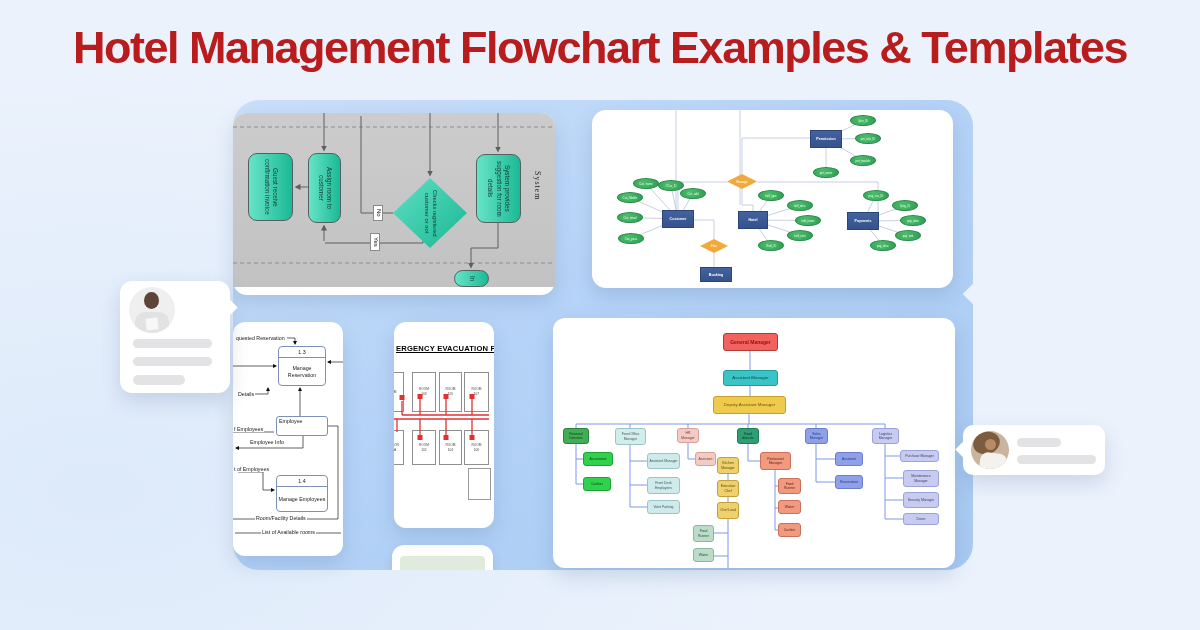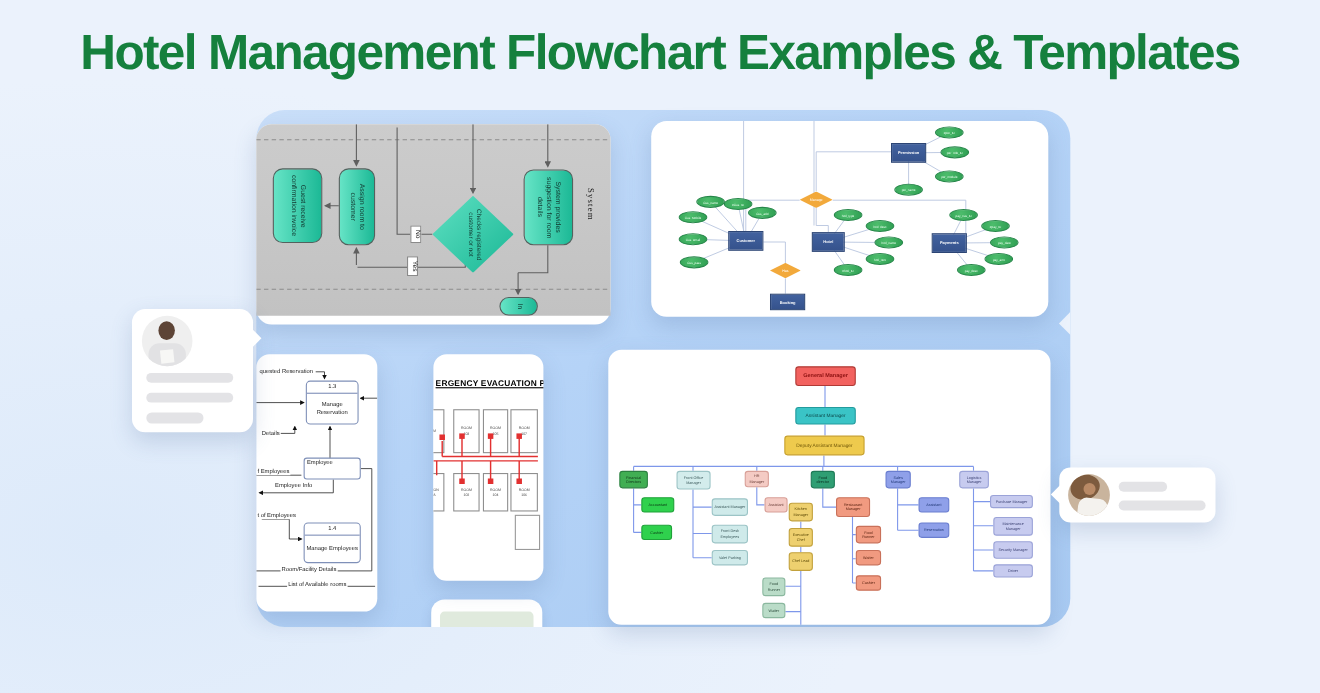--- a/index.html
+++ b/index.html
@@ -1,19 +1,19 @@
 <!DOCTYPE html>
 <html><head>
 <meta charset="utf-8">
 <style>
 *{margin:0;padding:0;box-sizing:border-box}
 html,body{width:1200px;height:630px}
 body{position:relative;overflow:hidden;background:#ebf2fc;font-family:"Liberation Sans",sans-serif}
 .bgsoft{position:absolute;inset:0;background:radial-gradient(700px 420px at 8% 78%,#ddeafa,rgba(221,234,250,0));}
-h1{position:absolute;top:22px;left:0;width:100%;text-align:center;font-size:45px;font-weight:800;letter-spacing:-1.5px;color:#15803d}
+h1{position:absolute;top:22px;left:0;width:100%;text-align:center;font-size:45px;font-weight:800;letter-spacing:-1.5px;color:#b91c1c}
 .panel{position:absolute;left:233px;top:100px;width:740px;height:470px;border-radius:26px;background:linear-gradient(150deg,#cadff9 0%,#b5d3f7 45%,#a8caf2 100%);overflow:hidden;z-index:1}
 .notch{position:absolute;right:-9px;top:186px;width:16px;height:16px;background:#ebf2fc;transform:rotate(45deg)}
 .card{position:absolute;background:#fff;box-shadow:0 8px 20px rgba(70,100,150,.20);z-index:2}
 svg.layer{position:absolute;left:0;top:0;overflow:visible}
 
 
 #card-swimlane{left:233px;top:113px;width:322px;height:182px;border-radius:14px}
 .sw-gray{position:absolute;left:0;top:0;width:322px;height:174px;border-radius:14px 14px 0 0;background:linear-gradient(180deg,#cccccc,#c2c2c2);overflow:hidden}
 .sw-node{position:absolute;background:linear-gradient(90deg,#66e4c6,#1cb996);border:1px solid #53625e;border-radius:9px;display:flex;align-items:center;justify-content:center;writing-mode:vertical-rl;font-size:6.3px;color:#11362e;text-align:center;line-height:1.3;padding:2px}
 .sw-diamond{position:absolute;background:linear-gradient(135deg,#5fe0c2,#19b795);clip-path:polygon(50% 0,100% 50%,50% 100%,0 50%);display:flex;align-items:center;justify-content:center;writing-mode:vertical-rl;font-size:5.8px;color:#10362e;text-align:center;line-height:1.35}

